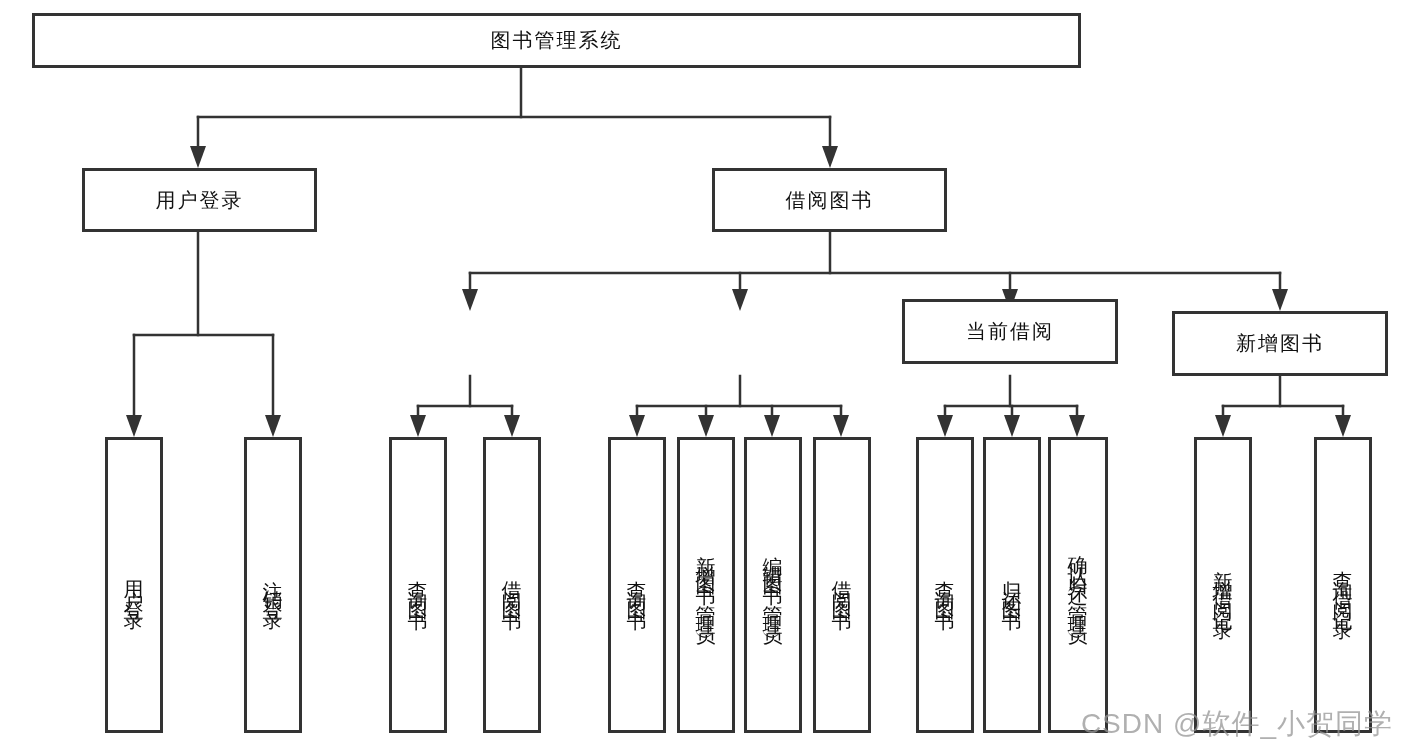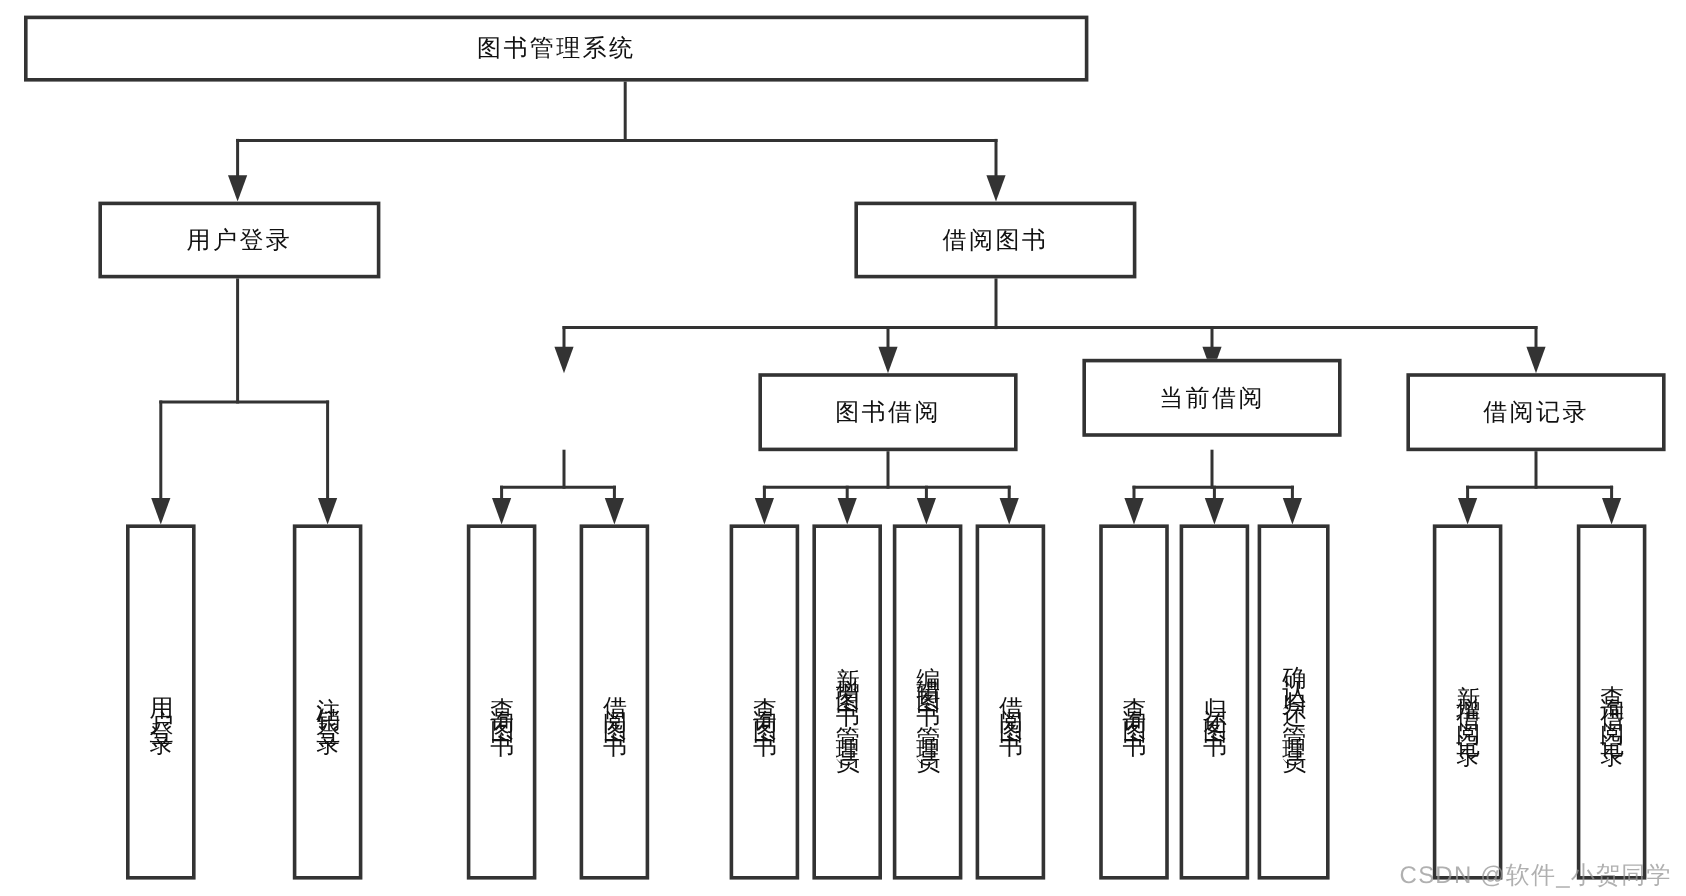--- a/index.html
+++ b/index.html
@@ -34,21 +34,21 @@
     text-orientation:mixed;
     font-size:20px;
     letter-spacing:10px;
     line-height:1;
   }
   #watermark{
     position:absolute;
     right:12px;
     bottom:4px;
     z-index:3;
-    font-size:20px;
+    font-size:28px;
     letter-spacing:1px;
     color:rgba(150,150,150,0.75);
     white-space:nowrap;
     pointer-events:none;
   }
 </style>
 </head>
 <body>
 
 <div id="stage">
@@ -101,39 +101,36 @@
       <line x1="1012" y1="406" x2="1012" y2="419" stroke="#333333" stroke-width="2.5" stroke-linecap="square"></line>
       <polygon points="1004,415 1020,415 1012,437" fill="#333333"></polygon>
       <line x1="1077" y1="406" x2="1077" y2="419" stroke="#333333" stroke-width="2.5" stroke-linecap="square"></line>
       <polygon points="1069,415 1085,415 1077,437" fill="#333333"></polygon>
       <line x1="1223" y1="406" x2="1223" y2="419" stroke="#333333" stroke-width="2.5" stroke-linecap="square"></line>
       <polygon points="1215,415 1231,415 1223,437" fill="#333333"></polygon>
       <line x1="1343" y1="406" x2="1343" y2="419" stroke="#333333" stroke-width="2.5" stroke-linecap="square"></line>
       <polygon points="1335,415 1351,415 1343,437" fill="#333333"></polygon>
     </svg>
 
-  <div class="node h" style="left:20px;top:13px;width:887px;height:55px">
+  <div class="node h" style="left:32px;top:13px;width:1049px;height:55px">
     <span>图书管理系统</span>
   </div>
 
   <div class="node h" style="left:82px;top:168px;width:235px;height:64px">
     <span>用户登录</span>
   </div>
   <div class="node h" style="left:712px;top:168px;width:235px;height:64px">
     <span>借阅图书</span>
   </div>
 
-  <div class="node h" style="left:632px;top:311px;width:216px;height:65px">
-    <span>图书借阅</span>
-  </div>
   <div class="node h" style="left:902px;top:299px;width:216px;height:65px">
     <span>当前借阅</span>
   </div>
   <div class="node h" style="left:1172px;top:311px;width:216px;height:65px">
-    <span>借阅记录</span>
+    <span>新增图书</span>
   </div>
 
   <div class="node v" style="left:105px;top:437px;width:58px;height:296px">
     <span>用户登录</span>
   </div>
   <div class="node v" style="left:244px;top:437px;width:58px;height:296px">
     <span>注销登录</span>
   </div>
 
   <div class="node v" style="left:389px;top:437px;width:58px;height:296px">

